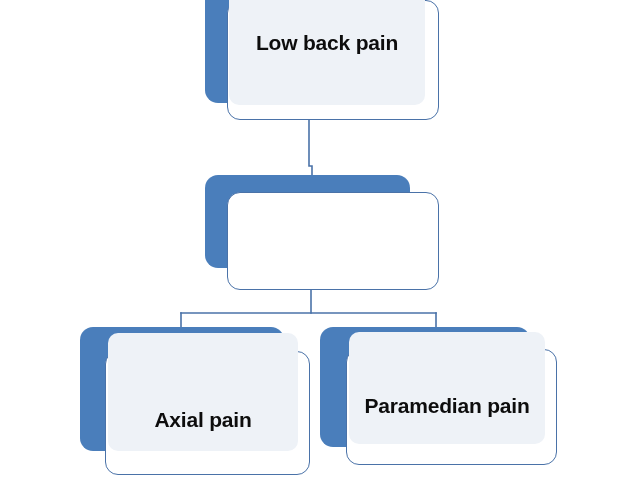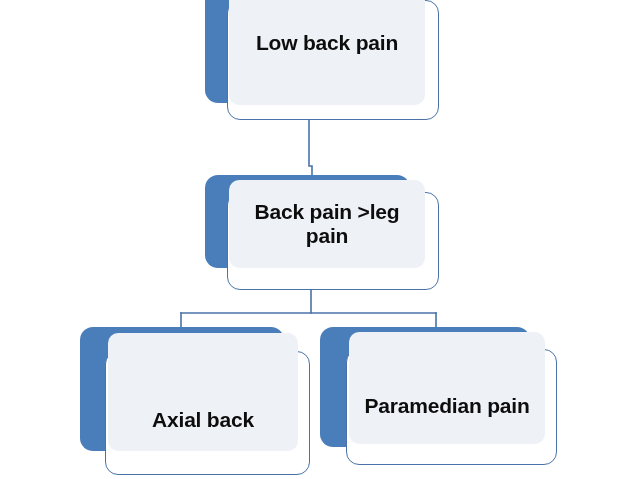--- a/index.html
+++ b/index.html
@@ -128,31 +128,27 @@
     <div class="slab"></div>
     <div class="card"></div>
     <div class="plate">
       <span class="label">Low back pain</span>
     </div>
   </div>
 
   <div class="node" id="node-mid">
     <div class="slab"></div>
     <div class="card"></div>
-    <div class="plate">
-      <span class="label">Back pain &gt;leg
-pain</span>
-    </div>
   </div>
 
   <div class="node" id="node-left">
     <div class="slab"></div>
     <div class="card"></div>
     <div class="plate">
-      <span class="label">Axial back</span>
+      <span class="label">Axial pain</span>
     </div>
   </div>
 
   <div class="node" id="node-right">
     <div class="slab"></div>
     <div class="card"></div>
     <div class="plate">
       <span class="label">Paramedian pain</span>
     </div>
   </div>

